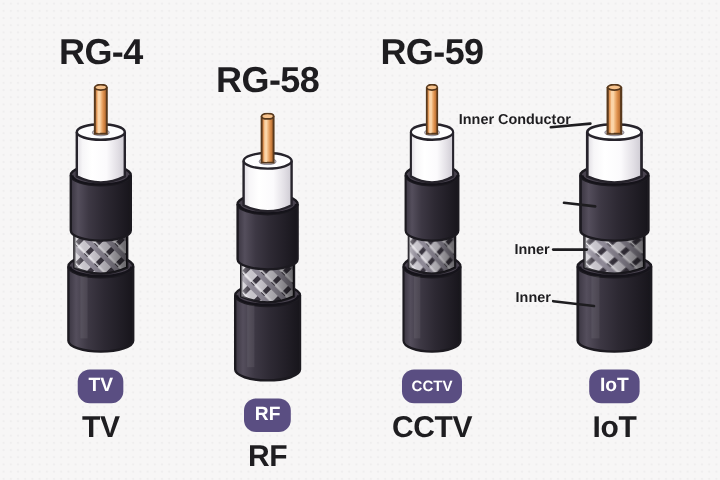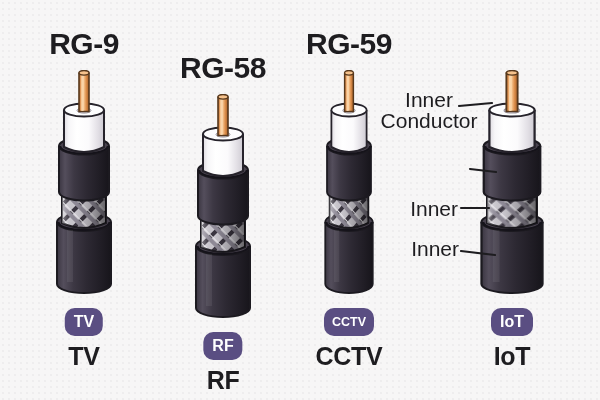--- a/index.html
+++ b/index.html
@@ -12,21 +12,21 @@
     background:var(--bg);
   }
   .canvas{
     position:relative;width:600px;height:400px;overflow:hidden;
     background-color:var(--bg);
     background-image:radial-gradient(rgba(60,55,70,0.045) 1px, transparent 1.2px);
     background-size:6px 6px;
   }
   .defs-svg{position:absolute;width:0;height:0;overflow:hidden;}
   .col{position:absolute;top:0;width:160px;height:400px;}
-  .col-1{left:4px;} .col-2{left:143px;margin-top:24px;} .col-3{left:269px;} .col-4{left:432px;}
+  .col-1{left:4px;} .col-2{left:143px;margin-top:24px;} .col-3{left:280px;} .col-4{left:432px;}
   .cable-title{
     position:absolute;top:27px;width:100%;text-align:center;
     font-size:30px;font-weight:800;letter-spacing:-0.5px;color:var(--text);
   }
   .cable-svg{
     position:absolute;top:70px;left:50%;margin-left:-65px;
     width:130px;height:228px;display:block;transform-origin:50% 0;
   }
   .cable-svg.narrow{transform:scaleX(0.88);}
   .cable-svg.wide{transform:scaleX(1.13);}
@@ -36,21 +36,21 @@
     font-size:16px;font-weight:800;line-height:20px;
     padding:4px 9px;border-radius:10px;white-space:nowrap;
   }
   .badge.small{font-size:12.5px;line-height:19px;padding:4.5px 8px;}
   .use-label{
     position:absolute;top:342px;width:100%;text-align:center;
     font-size:25px;font-weight:800;color:var(--text);letter-spacing:-0.3px;
   }
   .ann{
     position:absolute;color:var(--text);
-    font-size:21px;font-weight:400;line-height:21px;
+    font-size:12px;font-weight:700;line-height:21px;
   }
   .ann-inner-conductor{left:378px;top:89px;width:102px;text-align:center;}
   .ann-dielectric{left:368px;top:157px;width:100px;text-align:right;}
   .ann-shield{left:358px;top:198px;width:100px;text-align:right;}
   .ann-jacket{left:359px;top:238px;width:100px;text-align:right;}
   .leaders{position:absolute;left:0;top:0;width:600px;height:400px;pointer-events:none;}
 </style>
 </head>
 <body>
 
@@ -126,21 +126,21 @@
         <g>
           <path d="M60,2.5 L60,41.5 L70,41.5 L70,2.5" fill="url(#gCopper)" stroke="#57381c" stroke-width="1.6"></path>
           <rect x="62.3" y="5" width="2.2" height="36" fill="#fbd8ae" opacity="0.85"></rect>
           <ellipse cx="65" cy="2.8" rx="5" ry="2.3" fill="#f6c28c" stroke="#57381c" stroke-width="1.4"></ellipse>
         </g>
       </symbol>
     </defs>
   </svg>
 
   <div class="col col-1">
-    <div class="cable-title">RG-9</div>
+    <div class="cable-title">RG-4</div>
     <svg class="cable-svg" viewBox="0 0 130 228">
       <use href="#cable-symbol"></use>
     </svg>
     <div class="badge">TV</div>
     <div class="use-label">TV</div>
   </div>
 
   <div class="col col-2">
     <div class="cable-title">RG-58</div>
     <svg class="cable-svg" viewBox="0 0 130 228">

